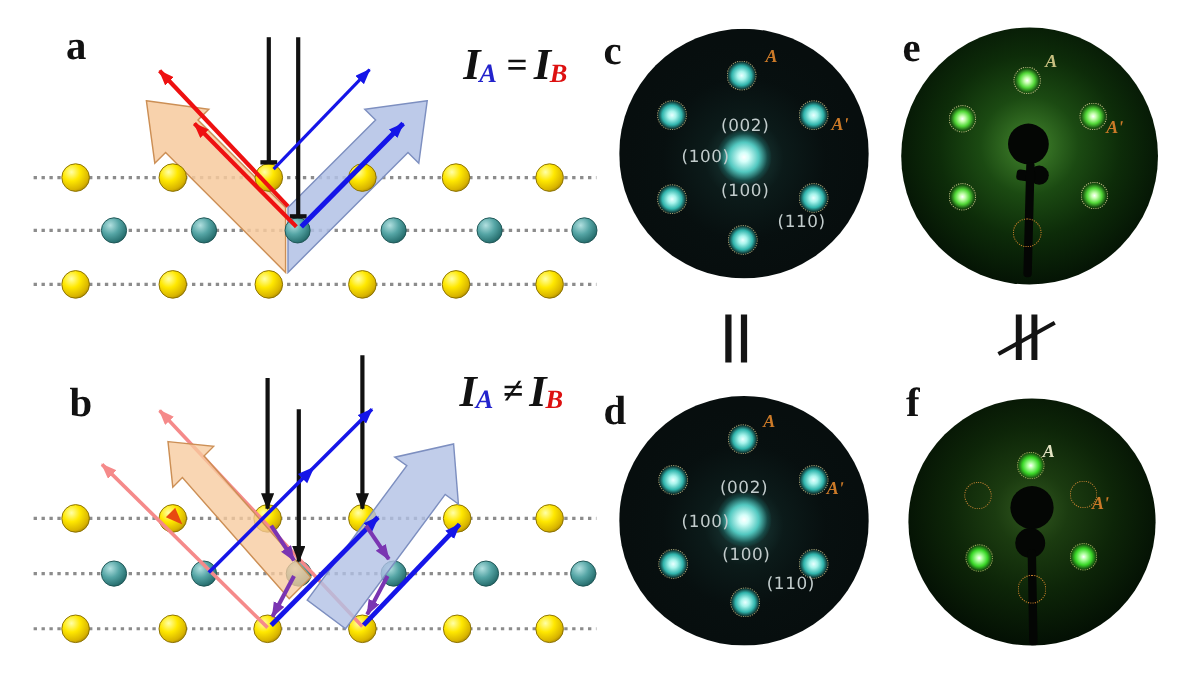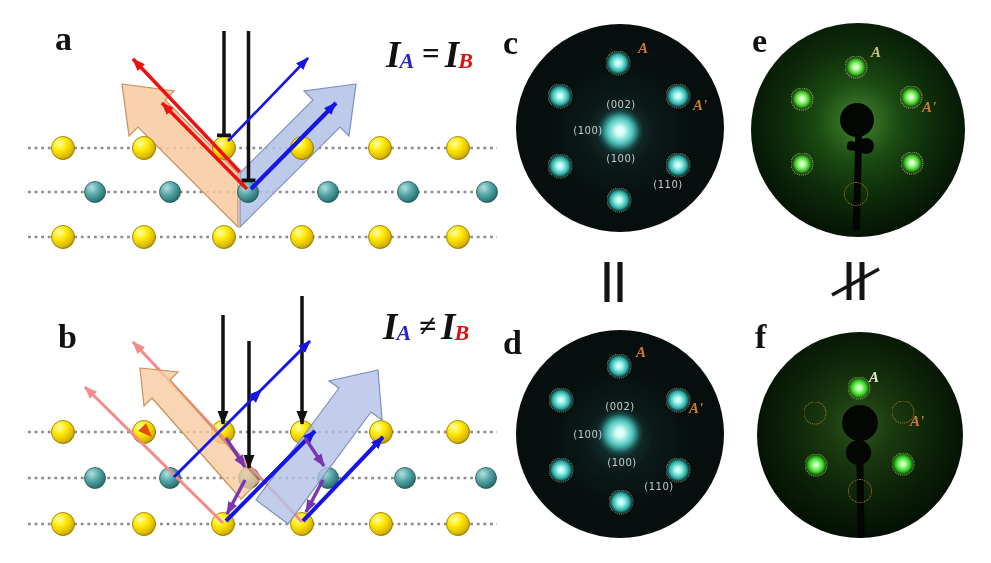--- a/index.html
+++ b/index.html
@@ -33,21 +33,21 @@
   .spot-green{position:absolute;width:22px;height:22px;border-radius:50%;
      background:radial-gradient(circle,#ffffff 0%,#c8ffb0 15%,#52d838 40%,rgba(40,140,25,.35) 62%,rgba(0,0,0,0) 75%);}
   .spot-green-f{position:absolute;width:23px;height:23px;border-radius:50%;
      background:radial-gradient(circle,#ffffff 0%,#b0ffa0 16%,#3ad828 42%,rgba(30,130,20,.35) 64%,rgba(0,0,0,0) 76%);}
   .dotc{position:absolute;border-radius:50%;width:23px;height:23px;border:1.6px dotted #a09a6e;}
   .dotc-e{width:21px;height:21px;border-color:#b2b27a;}
   .dotc-o{width:21px;height:21px;border-color:#b0782e;}
   .dotc-ob{width:22px;height:22px;border-color:#c07c28;}
   .dotc-g{width:21px;height:21px;border-color:#9aa05a;}
   .dlabel{position:absolute;font-style:italic;font-weight:bold;font-size:15px;color:#cc7a28;line-height:1;}
-  .plabel{position:absolute;font-family:"DejaVu Sans",sans-serif;font-size:10px;color:#c2cccc;line-height:1;letter-spacing:0.5px;}
+  .plabel{position:absolute;font-family:"DejaVu Sans",sans-serif;font-size:14px;color:#c2cccc;line-height:1;letter-spacing:0.5px;}
   .bs{position:absolute;background:#040604;border-radius:50%;}
   .rod{position:absolute;background:#040604;border-radius:3px;}
 </style>
 </head>
 <body>
 
 <div id="fig">
 
   <svg class="abs" style="left:0;top:0" width="500" height="280" viewBox="0 0 500 280">
     <defs>

